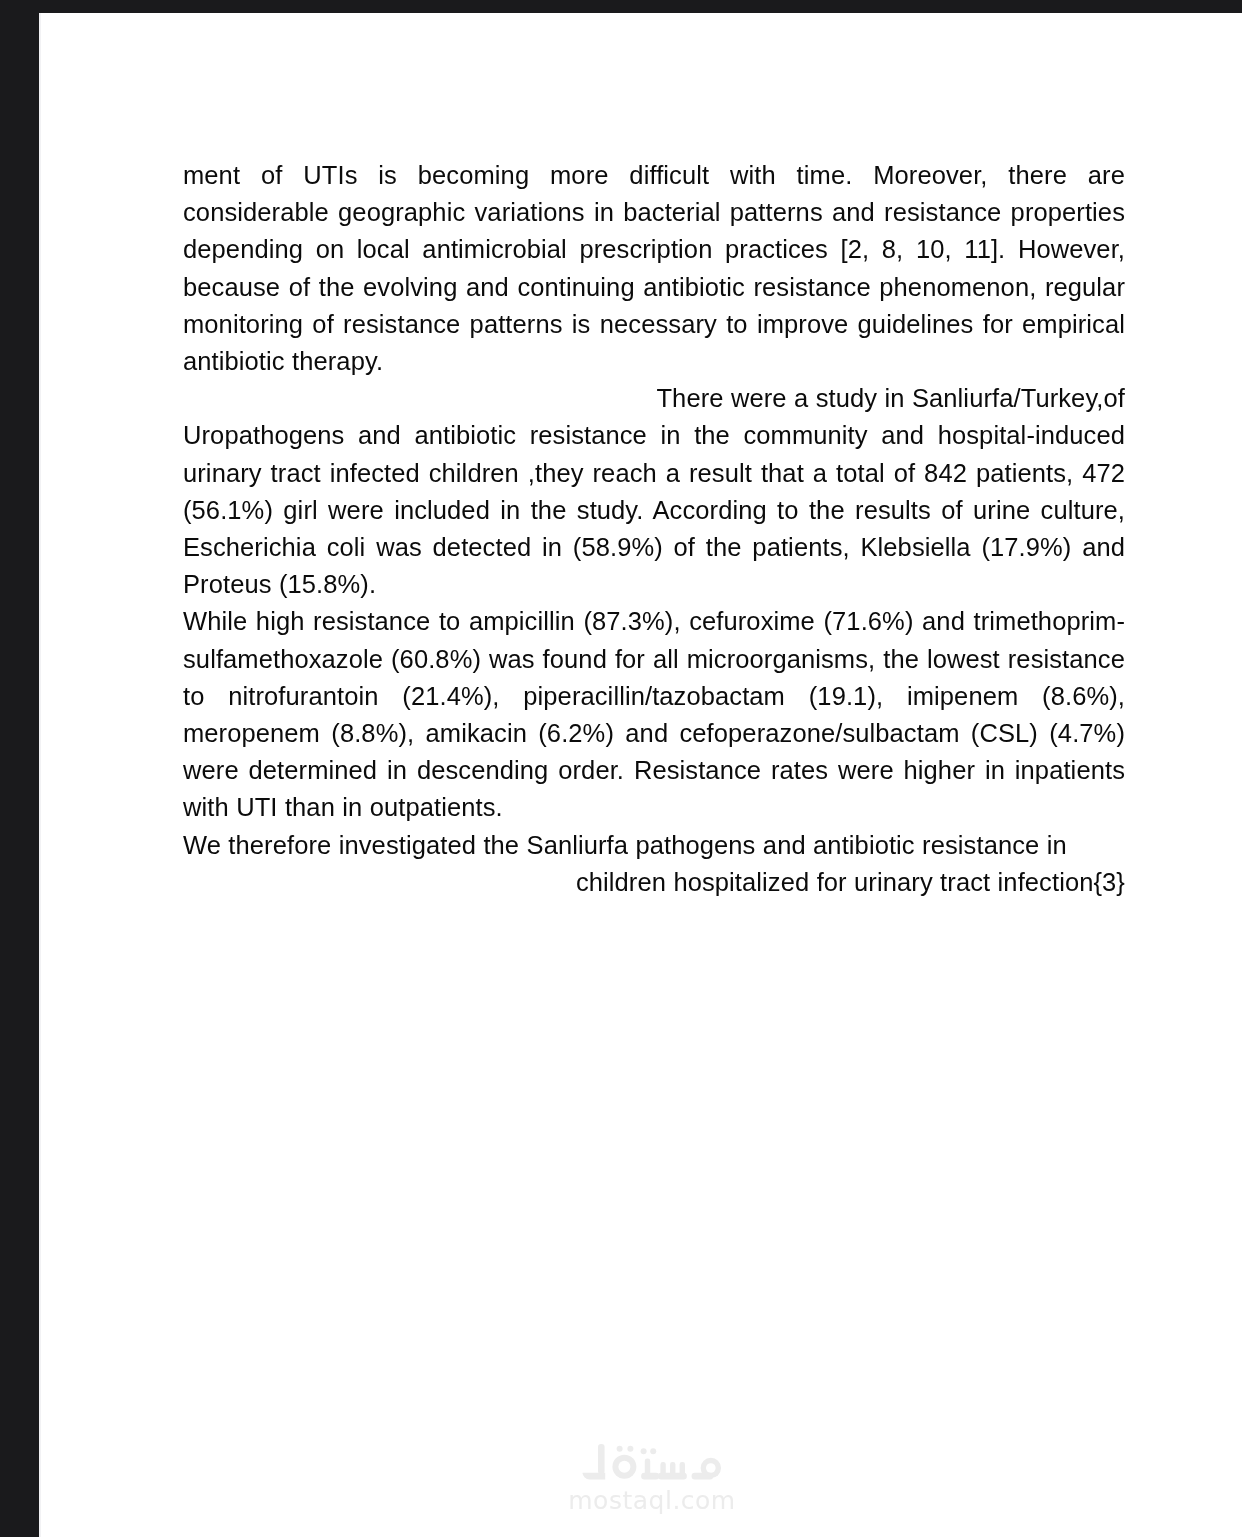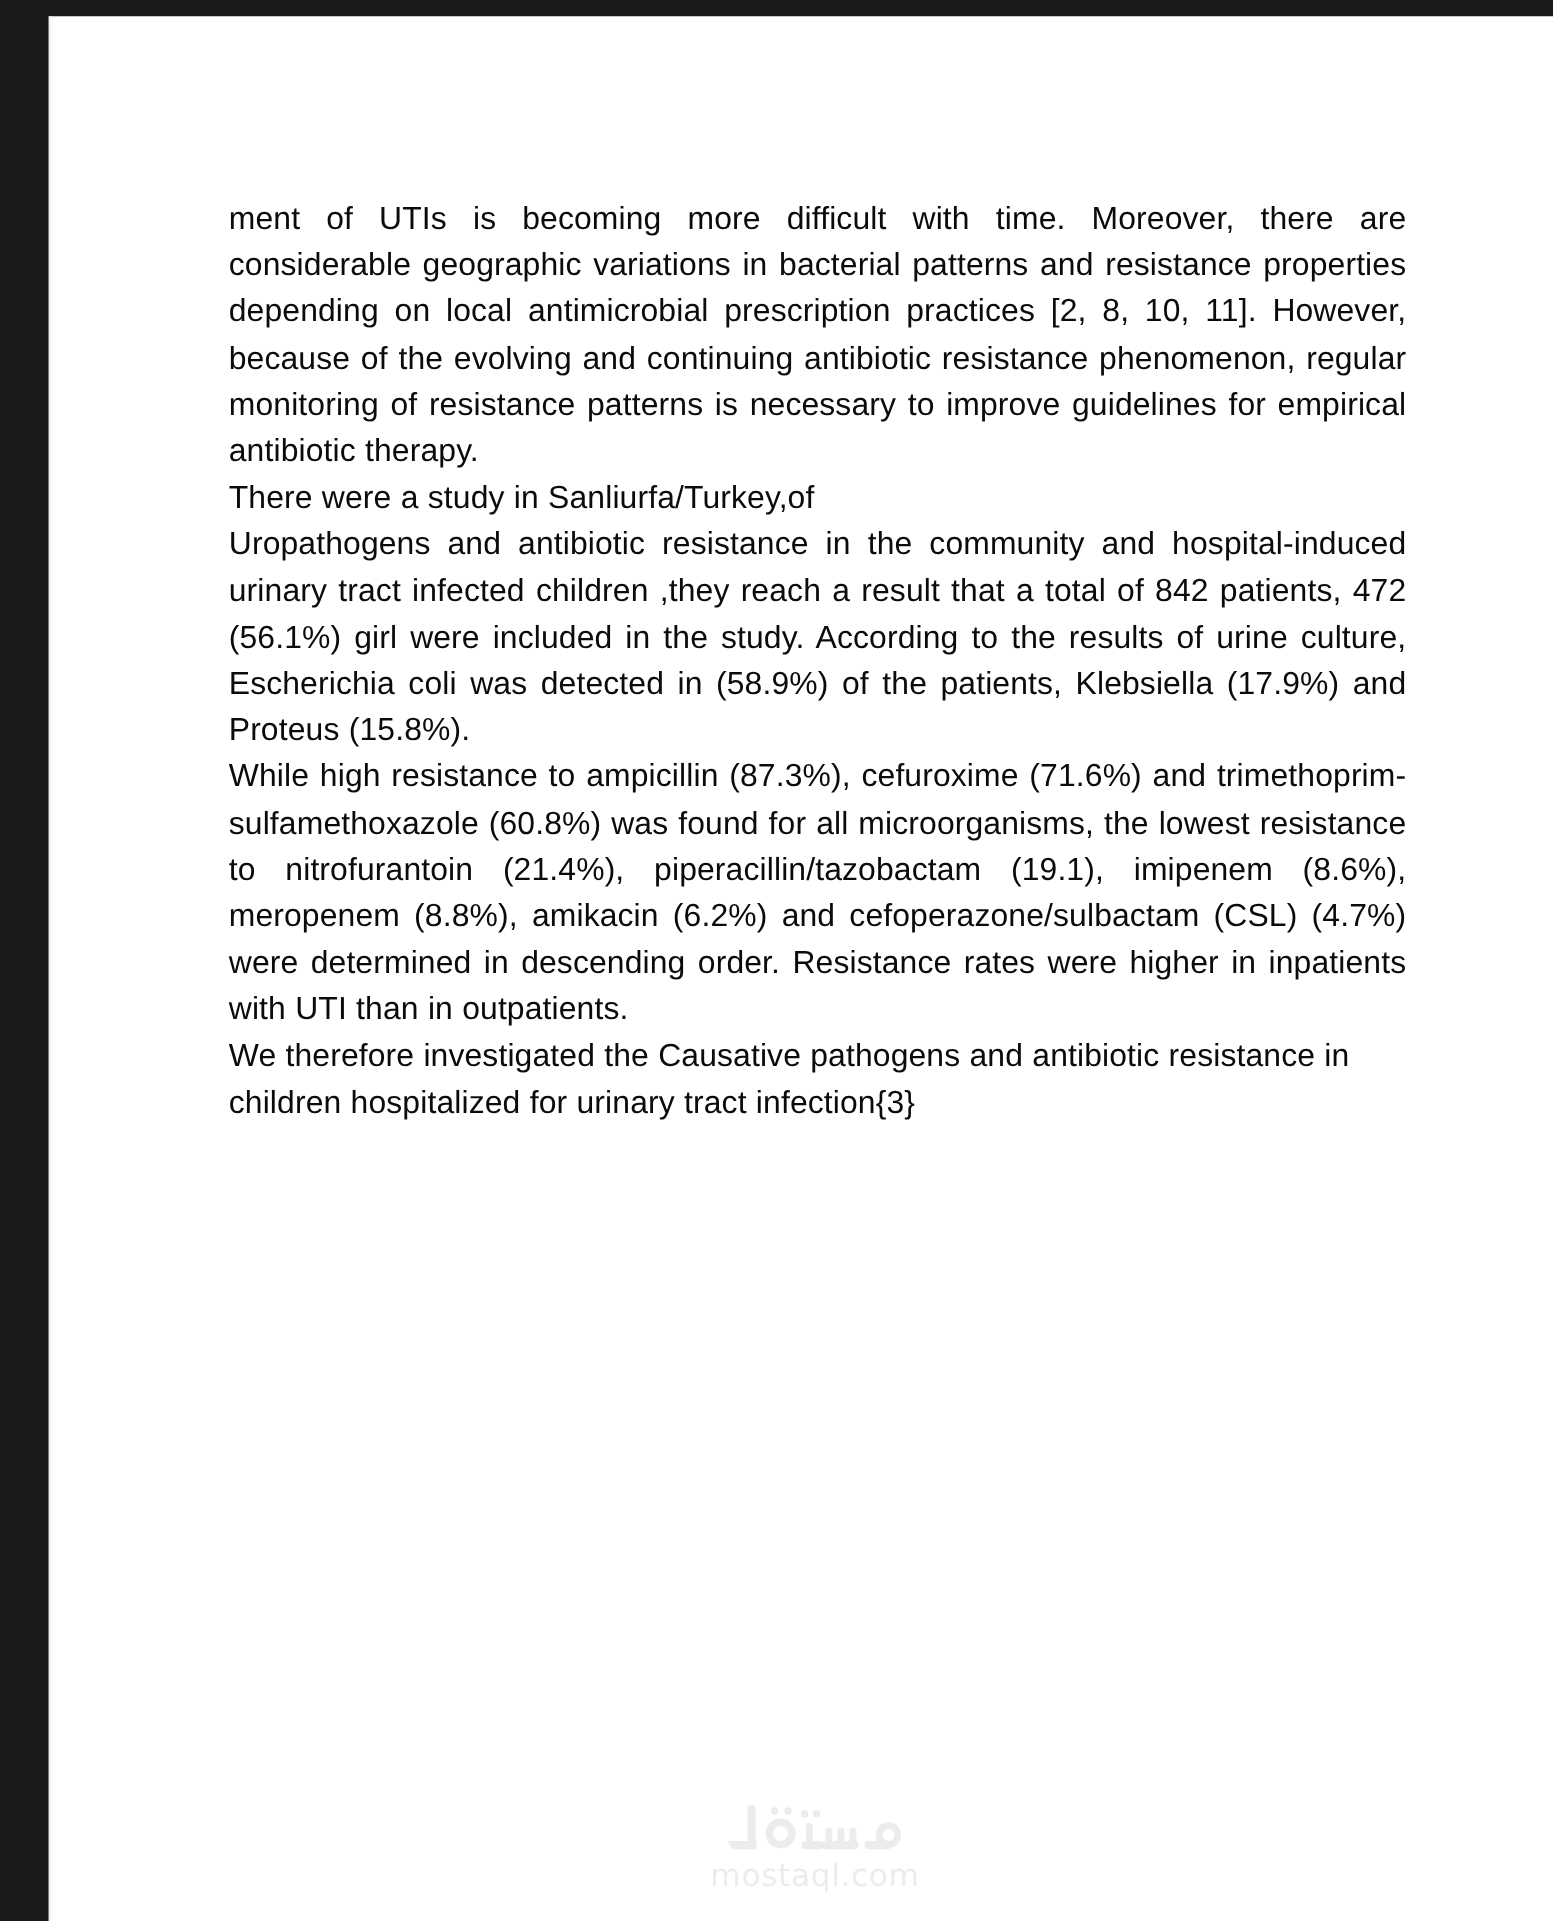--- a/index.html
+++ b/index.html
@@ -50,21 +50,21 @@
     font-size: 25.5px;
     line-height: 37.2px;
     text-align: justify;
     text-justify: inter-word;
     letter-spacing: 0.1px;
     word-spacing: 0.2px;
     -webkit-font-smoothing: antialiased;
   }
   
   .para.flush {
-    text-align: left;
+    text-align: right;
   }
 
   
   .watermark {
     position: absolute;
     left: 0;
     right: 0;
     top: 1425px;
     display: flex;
     flex-direction: column;
@@ -98,21 +98,21 @@
     <div class="text-column">
 
       <p class="para">ment of UTIs is becoming more difficult with time. Moreover, there are considerable geographic variations in bacterial patterns and resistance properties depending on local antimicrobial prescription practices [2, 8, 10, 11]. However, because of the evolving and continuing antibiotic resistance phenomenon, regular monitoring of resistance patterns is necessary to improve guidelines for empirical antibiotic therapy.</p>
 
       <p class="para flush">There were a study in Sanliurfa/Turkey,of</p>
 
       <p class="para">Uropathogens and antibiotic resistance in the community and hospital-induced urinary tract infected children ,they reach a result that a total of 842 patients, 472 (56.1%) girl were included in the study. According to the results of urine culture, Escherichia coli was detected in (58.9%) of the patients, Klebsiella (17.9%) and Proteus (15.8%).</p>
 
       <p class="para">While high resistance to ampicillin (87.3%), cefuroxime (71.6%) and trimethoprim-sulfamethoxazole (60.8%) was found for all microorganisms, the lowest resistance to nitrofurantoin (21.4%), piperacillin/tazobactam (19.1), imipenem (8.6%), meropenem (8.8%), amikacin (6.2%) and cefoperazone/sulbactam (CSL) (4.7%) were determined in descending order. Resistance rates were higher in inpatients with UTI than in outpatients.</p>
 
-      <p class="para">We therefore investigated the Causative pathogens and antibiotic resistance in</p>
+      <p class="para">We therefore investigated the Sanliurfa pathogens and antibiotic resistance in</p>
 
       <p class="para flush">children hospitalized for urinary tract infection{3}</p>
 
     </div>
 
     <div class="watermark">
       <svg class="wm-arabic" viewBox="0 0 260 80" aria-hidden="true">
         <g fill="#ececec">
 
           <circle cx="228" cy="50" r="17"></circle>

